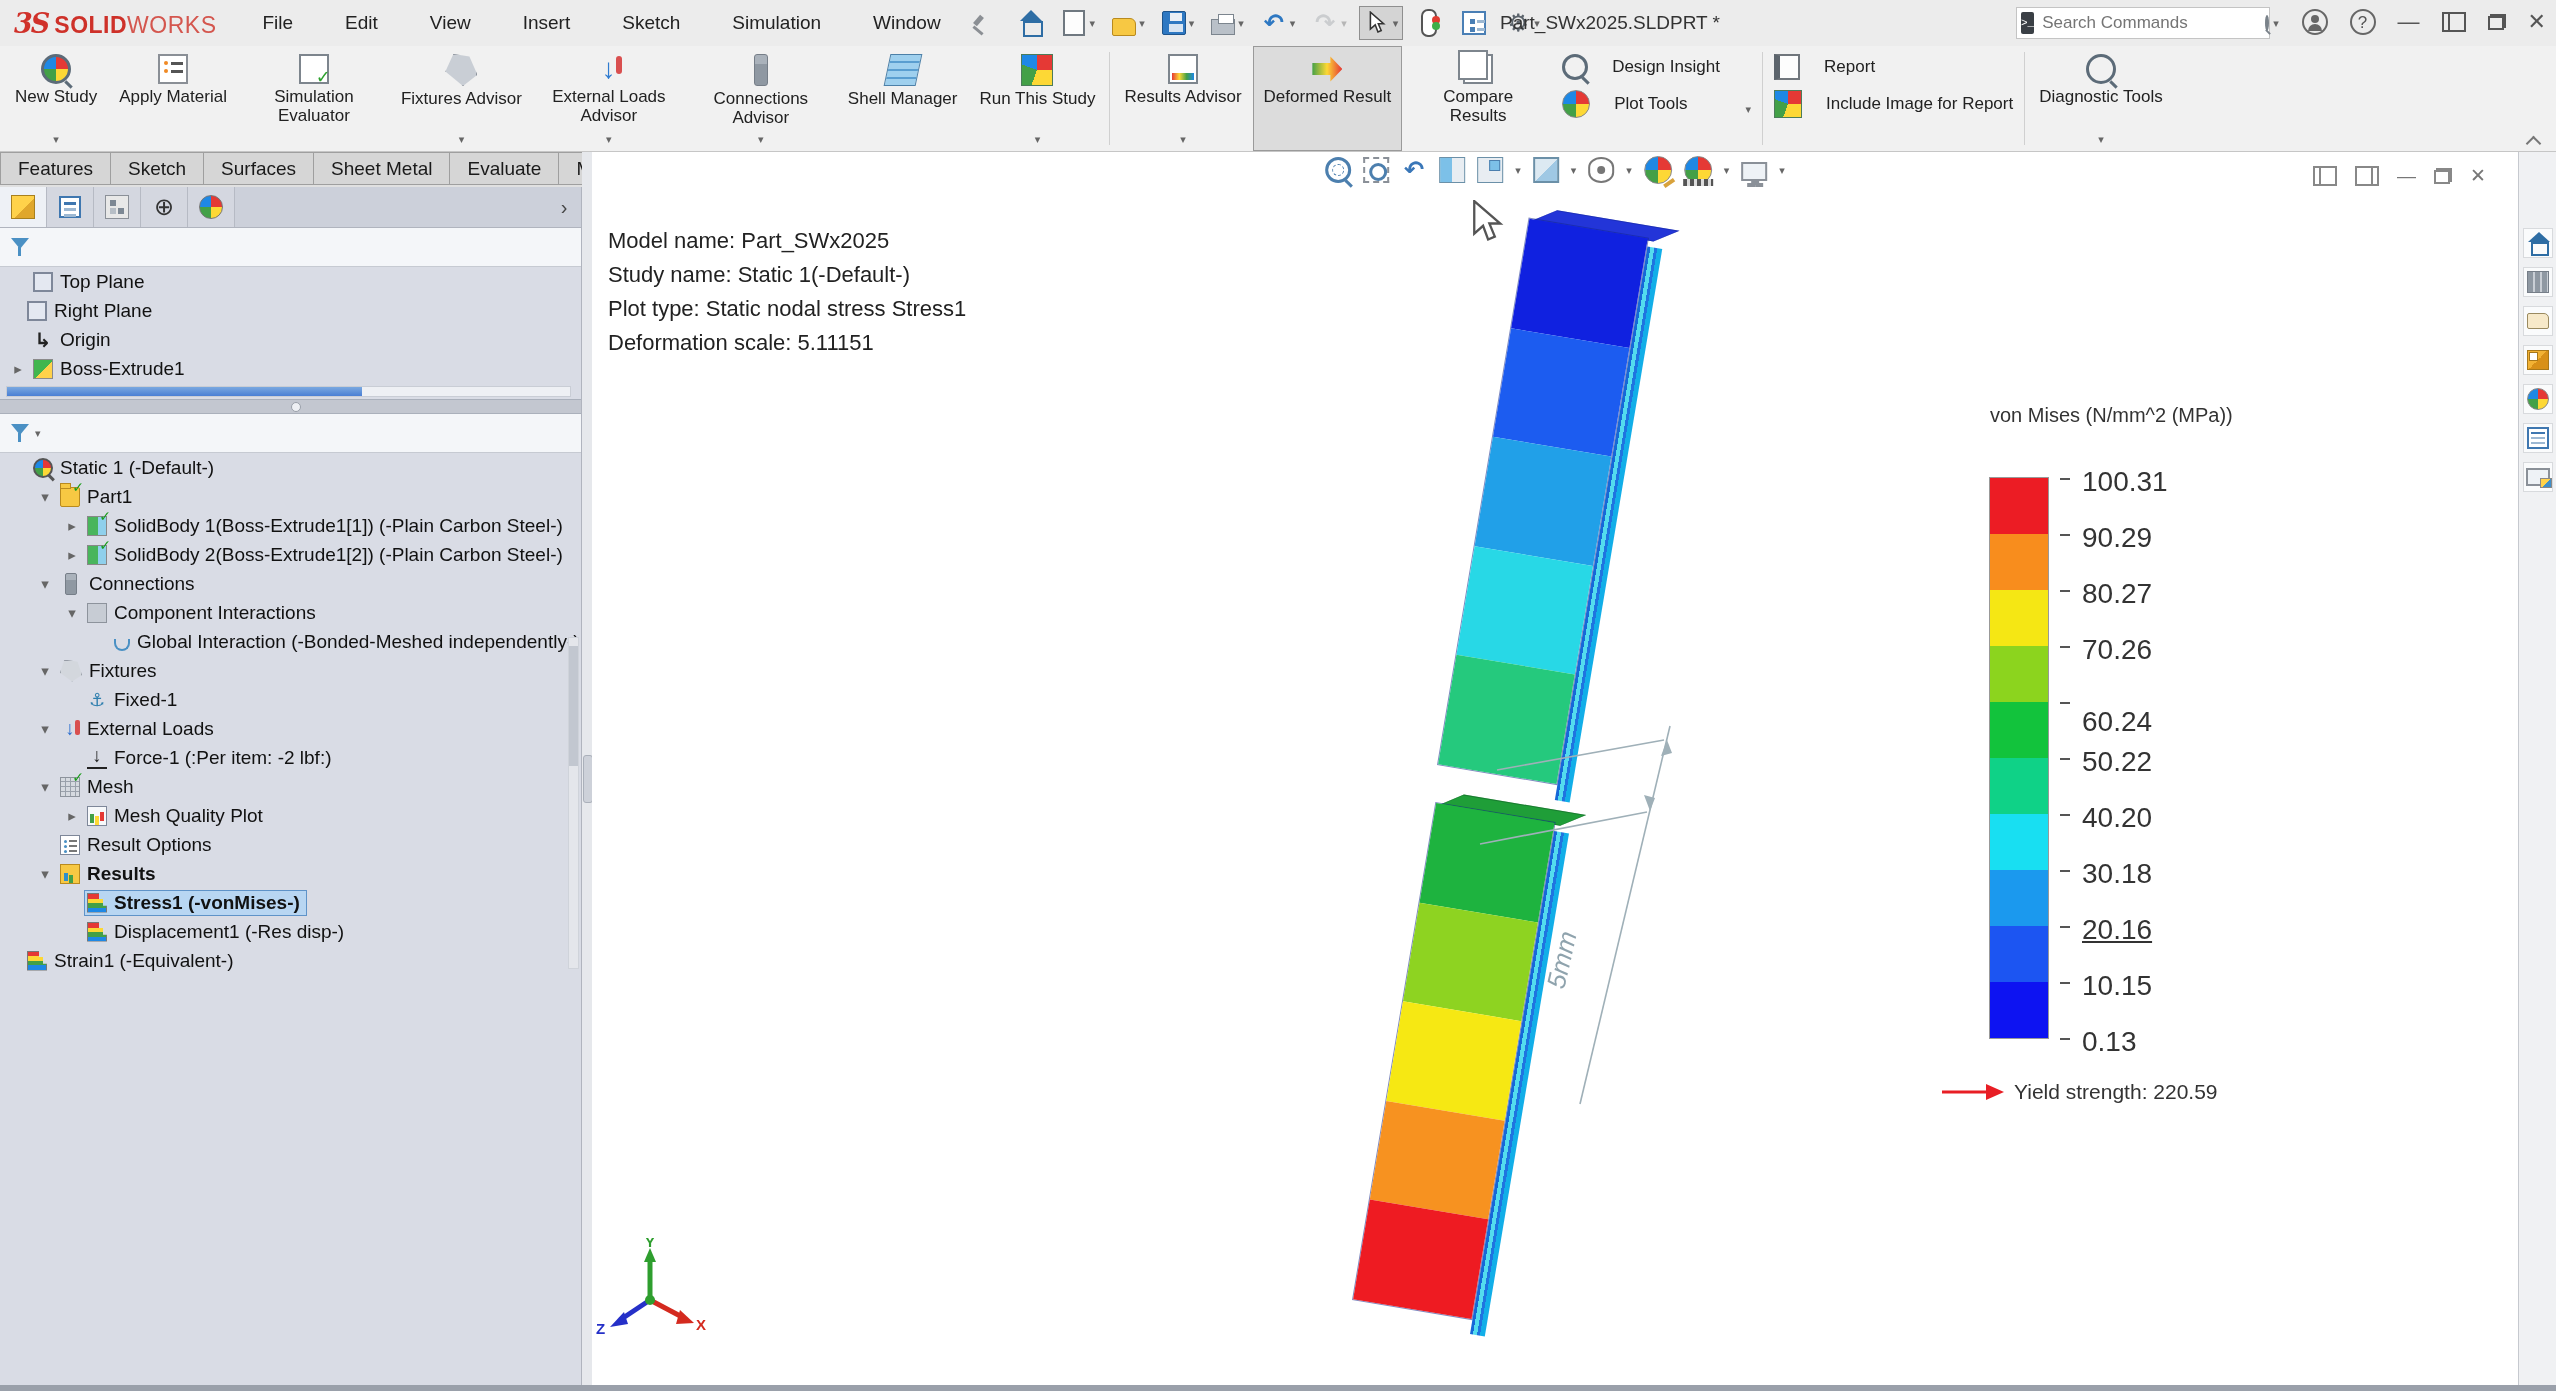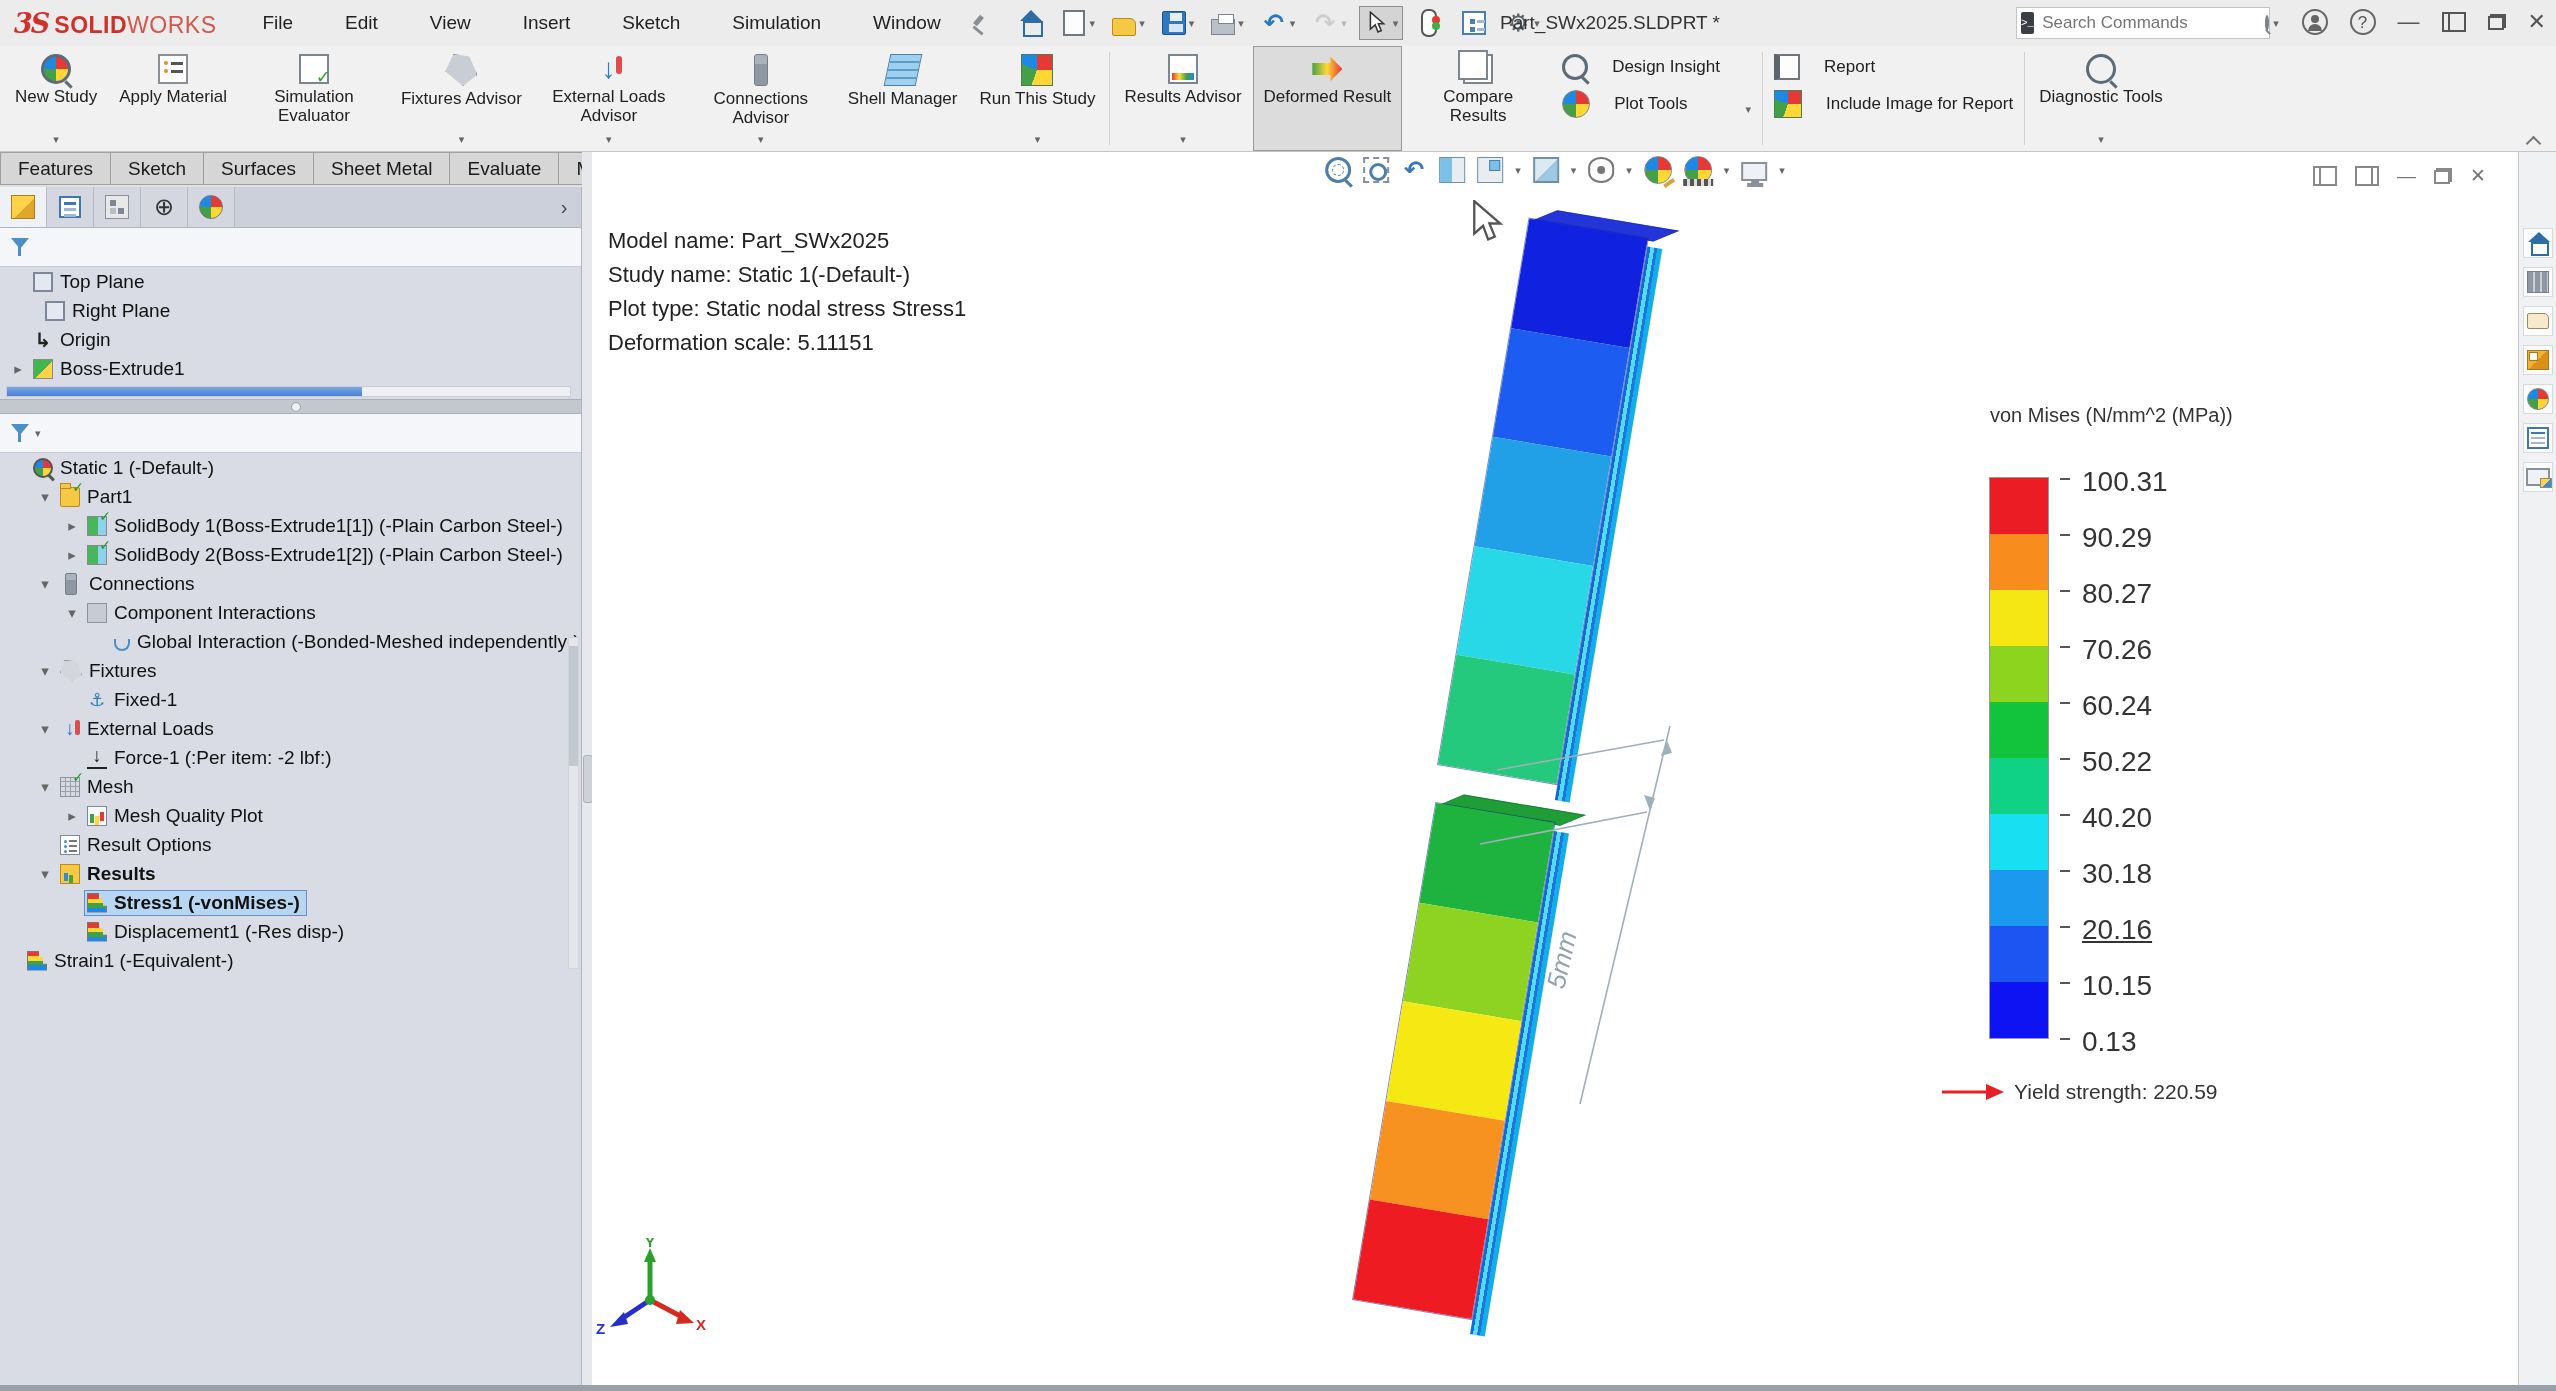--- a/index.html
+++ b/index.html
@@ -426,21 +426,21 @@
         <span class="funnel"></span>
       </div>
     <div id="ftree">
         <div class="trow" style="padding-left: 6px;">
           <span class="caret"></span>
           <span class="selwrap">
             <span class="ti ti-plane"></span>
             <span class="tlabel">Top Plane</span>
           </span>
         </div>
-        <div class="trow" style="padding-left: 18px;">
+        <div class="trow" style="padding-left: 0;">
           <span class="caret"></span>
           <span class="selwrap">
             <span class="ti ti-plane"></span>
             <span class="tlabel">Right Plane</span>
           </span>
         </div>
         <div class="trow" style="padding-left: 6px;">
           <span class="caret"></span>
           <span class="selwrap">
             <span class="ti ti-origin">↳</span>
@@ -694,21 +694,21 @@
     <div id="legend-labels">
         <span class="ltick" style="top: 0px;"></span>
         <span class="lval" style="top: -12px;">100.31</span>
         <span class="ltick" style="top: 56px;"></span>
         <span class="lval" style="top: 44px;">90.29</span>
         <span class="ltick" style="top: 112px;"></span>
         <span class="lval" style="top: 100px;">80.27</span>
         <span class="ltick" style="top: 168px;"></span>
         <span class="lval" style="top: 156px;">70.26</span>
         <span class="ltick" style="top: 224px;"></span>
-        <span class="lval" style="top: 212px; text-align: center;">60.24</span>
+        <span class="lval" style="top: 228px; text-align: center;">60.24</span>
         <span class="ltick" style="top: 280px;"></span>
         <span class="lval" style="top: 268px;">50.22</span>
         <span class="ltick" style="top: 336px;"></span>
         <span class="lval" style="top: 324px;">40.20</span>
         <span class="ltick" style="top: 392px;"></span>
         <span class="lval" style="top: 380px;">30.18</span>
         <span class="ltick" style="top: 448px;"></span>
         <span class="lval" style="top: 436px; text-decoration: underline;">20.16</span>
         <span class="ltick" style="top: 504px;"></span>
         <span class="lval" style="top: 492px;">10.15</span>

